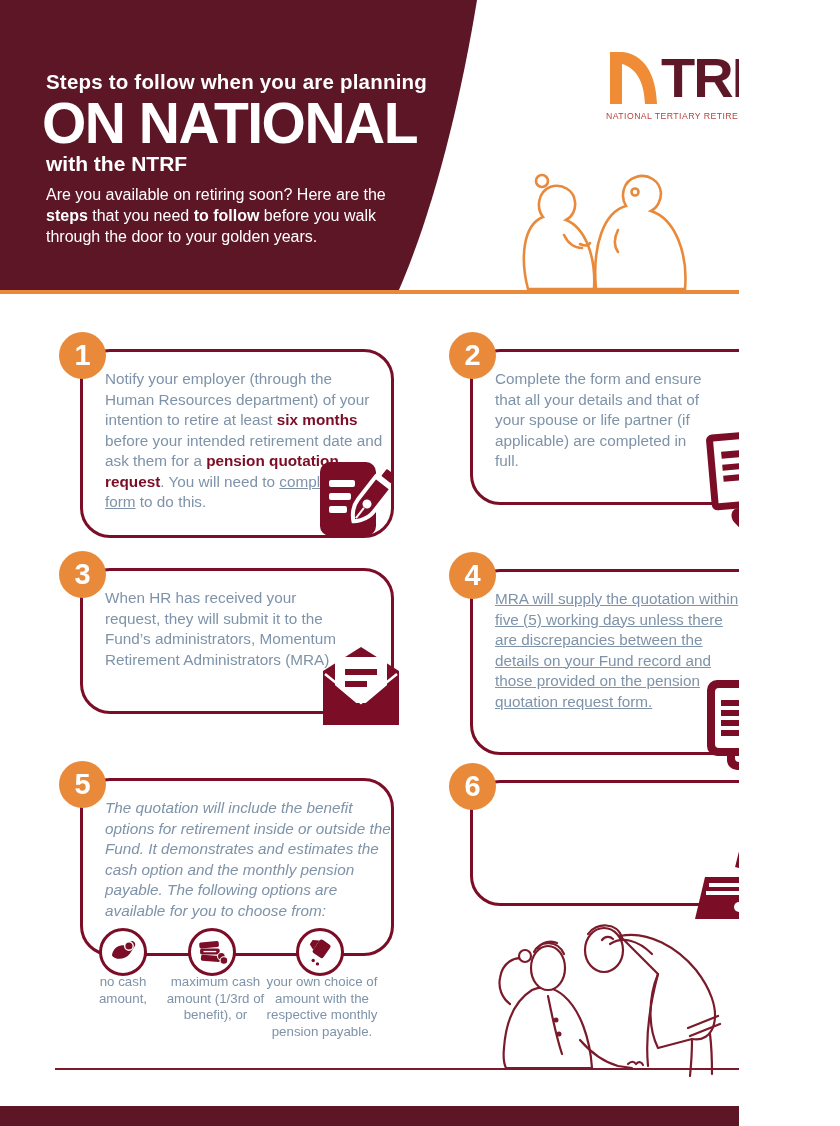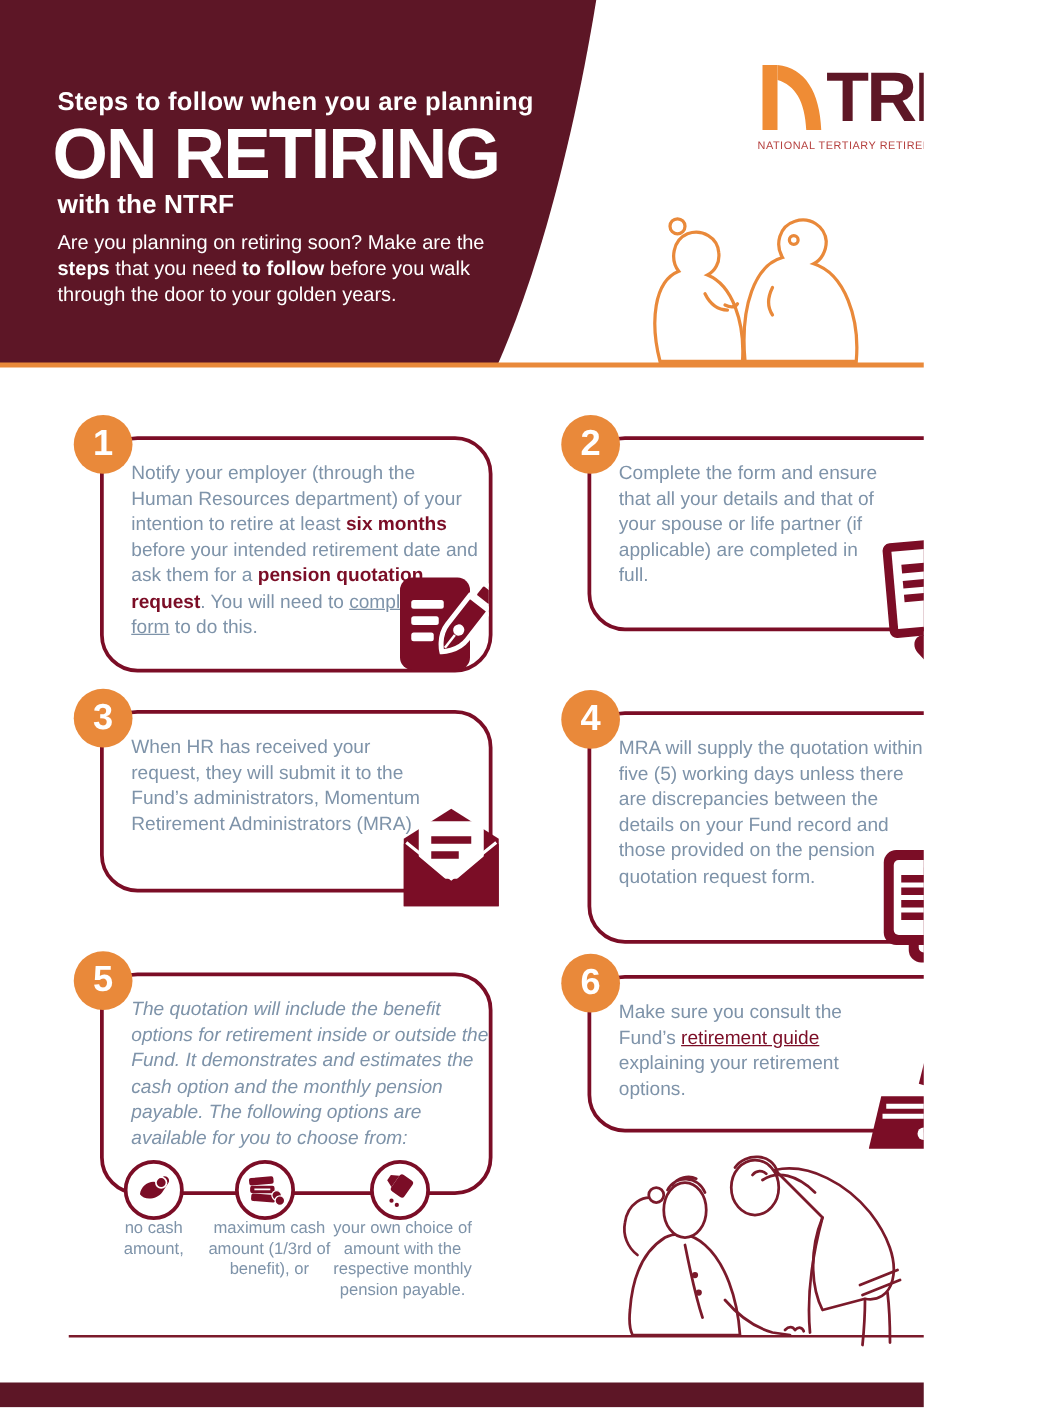--- a/index.html
+++ b/index.html
@@ -40,23 +40,23 @@
 <body>
 
 <div id="stage">
 
   <svg class="hdr-svg" width="840" height="296">
     <path d="M0,0 H477 C460,105 432,215 398,292 H0 Z" fill="#5d1626"></path>
   </svg>
   <div class="ground-line"></div>
 
   <div class="kicker">Steps to follow when you are planning</div>
-  <div class="title">ON RETIRING</div>
+  <div class="title">ON NATIONAL</div>
   <div class="subtitle">with the NTRF</div>
-  <div class="intro"><span>Are you planning on retiring soon? Make are the </span><span class="seg-b">steps</span><span> that you need </span><span class="seg-b">to follow</span><span> before you walk through the door to your golden years.</span></div>
+  <div class="intro"><span>Are you available on retiring soon? Here are the </span><span class="seg-b">steps</span><span> that you need </span><span class="seg-b">to follow</span><span> before you walk through the door to your golden years.</span></div>
 
   <div class="logo">
     <div class="logo-row">
       <svg width="52" height="56" viewBox="0 0 52 56">
         <path d="M4 56 V4 H16 V56 Z" fill="#ef8c35"></path>
         <path d="M16 4 C38 6 50 26 51 56 H39 C38 33 30 20 16 16 Z" fill="#ef8c35"></path>
       </svg>
       <div class="logo-trf">TRF</div>
     </div>
     <div class="logo-tag">NATIONAL TERTIARY RETIREMENT FUND</div>
@@ -113,21 +113,21 @@
       <rect x="16" y="12" width="52" height="46" fill="#fff"></rect>
       <rect x="26" y="24" width="32" height="6" fill="#7b0d26"></rect>
       <rect x="26" y="36" width="22" height="6" fill="#7b0d26"></rect>
       <path d="M4 30 L42 62 L80 30 V80 H4 Z" fill="#7b0d26"></path>
       <path d="M6 29 L42 58 L78 29" stroke="#fff" stroke-width="2.5" fill="none"></path>
     </svg>
   </div>
 
   <div class="card" style="left:470px;top:569px;width:308px;height:180px;">
     <div class="badge">4</div>
-    <div class="stext" style="width:252px;"><span>MRA will supply the quotation within five (5) working days unless there are discrepancies between the details on your Fund record and those provided on the pension quotation request form.</span></div>
+    <div class="stext" style="width:252px;text-decoration:underline;"><span>MRA will supply the quotation within five (5) working days unless there are discrepancies between the details on your Fund record and those provided on the pension quotation request form.</span></div>
     <svg class="sicon" style="left:232px;top:106px;" width="80" height="100" viewBox="0 0 80 100">
       <rect x="22" y="16" width="56" height="76" rx="10" fill="#7b0d26"></rect>
       <rect x="30" y="24" width="40" height="60" rx="4" fill="#fff"></rect>
       <rect x="2" y="2" width="56" height="76" rx="10" fill="#7b0d26"></rect>
       <rect x="10" y="10" width="40" height="60" rx="4" fill="#fff"></rect>
       <rect x="16" y="22" width="28" height="6" fill="#7b0d26"></rect>
       <rect x="16" y="32" width="28" height="6" fill="#7b0d26"></rect>
       <rect x="16" y="42" width="28" height="6" fill="#7b0d26"></rect>
       <rect x="16" y="52" width="18" height="6" fill="#7b0d26"></rect>
     </svg>
@@ -165,21 +165,20 @@
       <circle cx="12" cy="30" r="2" fill="#7b0d26"></circle>
       <circle cx="17" cy="34" r="2" fill="#7b0d26"></circle>
     </svg>
   </div>
   <div class="opt-label" style="left:83px;top:974px;width:80px;">no cash amount,</div>
   <div class="opt-label" style="left:158px;top:974px;width:115px;">maximum cash amount (1/3rd of benefit), or</div>
   <div class="opt-label" style="left:262px;top:974px;width:120px;">your own choice of amount with the respective monthly pension payable.</div>
 
   <div class="card" style="left:470px;top:780px;width:308px;height:120px;">
     <div class="badge">6</div>
-    <div class="stext" style="width:208px;"><span>Make sure you consult the Fund’s </span><span class="seg-mlink">retirement guide</span><span> explaining your retirement options.</span></div>
     <svg class="sicon" style="left:222px;top:48px;" width="88" height="90" viewBox="0 0 88 90">
       <g transform="rotate(14 58 22)">
         <rect x="44" y="0" width="28" height="40" fill="#7b0d26"></rect>
         <rect x="49" y="6" width="18" height="28" fill="#fff"></rect>
         <rect x="52" y="11" width="12" height="5" fill="#7b0d26"></rect>
       </g>
       <path d="M10 46 H78 L88 88 H0 Z" fill="#7b0d26"></path>
       <rect x="14" y="52" width="60" height="4" fill="#fff"></rect>
       <rect x="11" y="60" width="66" height="4" fill="#fff"></rect>
       <circle cx="44" cy="76" r="5" fill="#fff"></circle>

